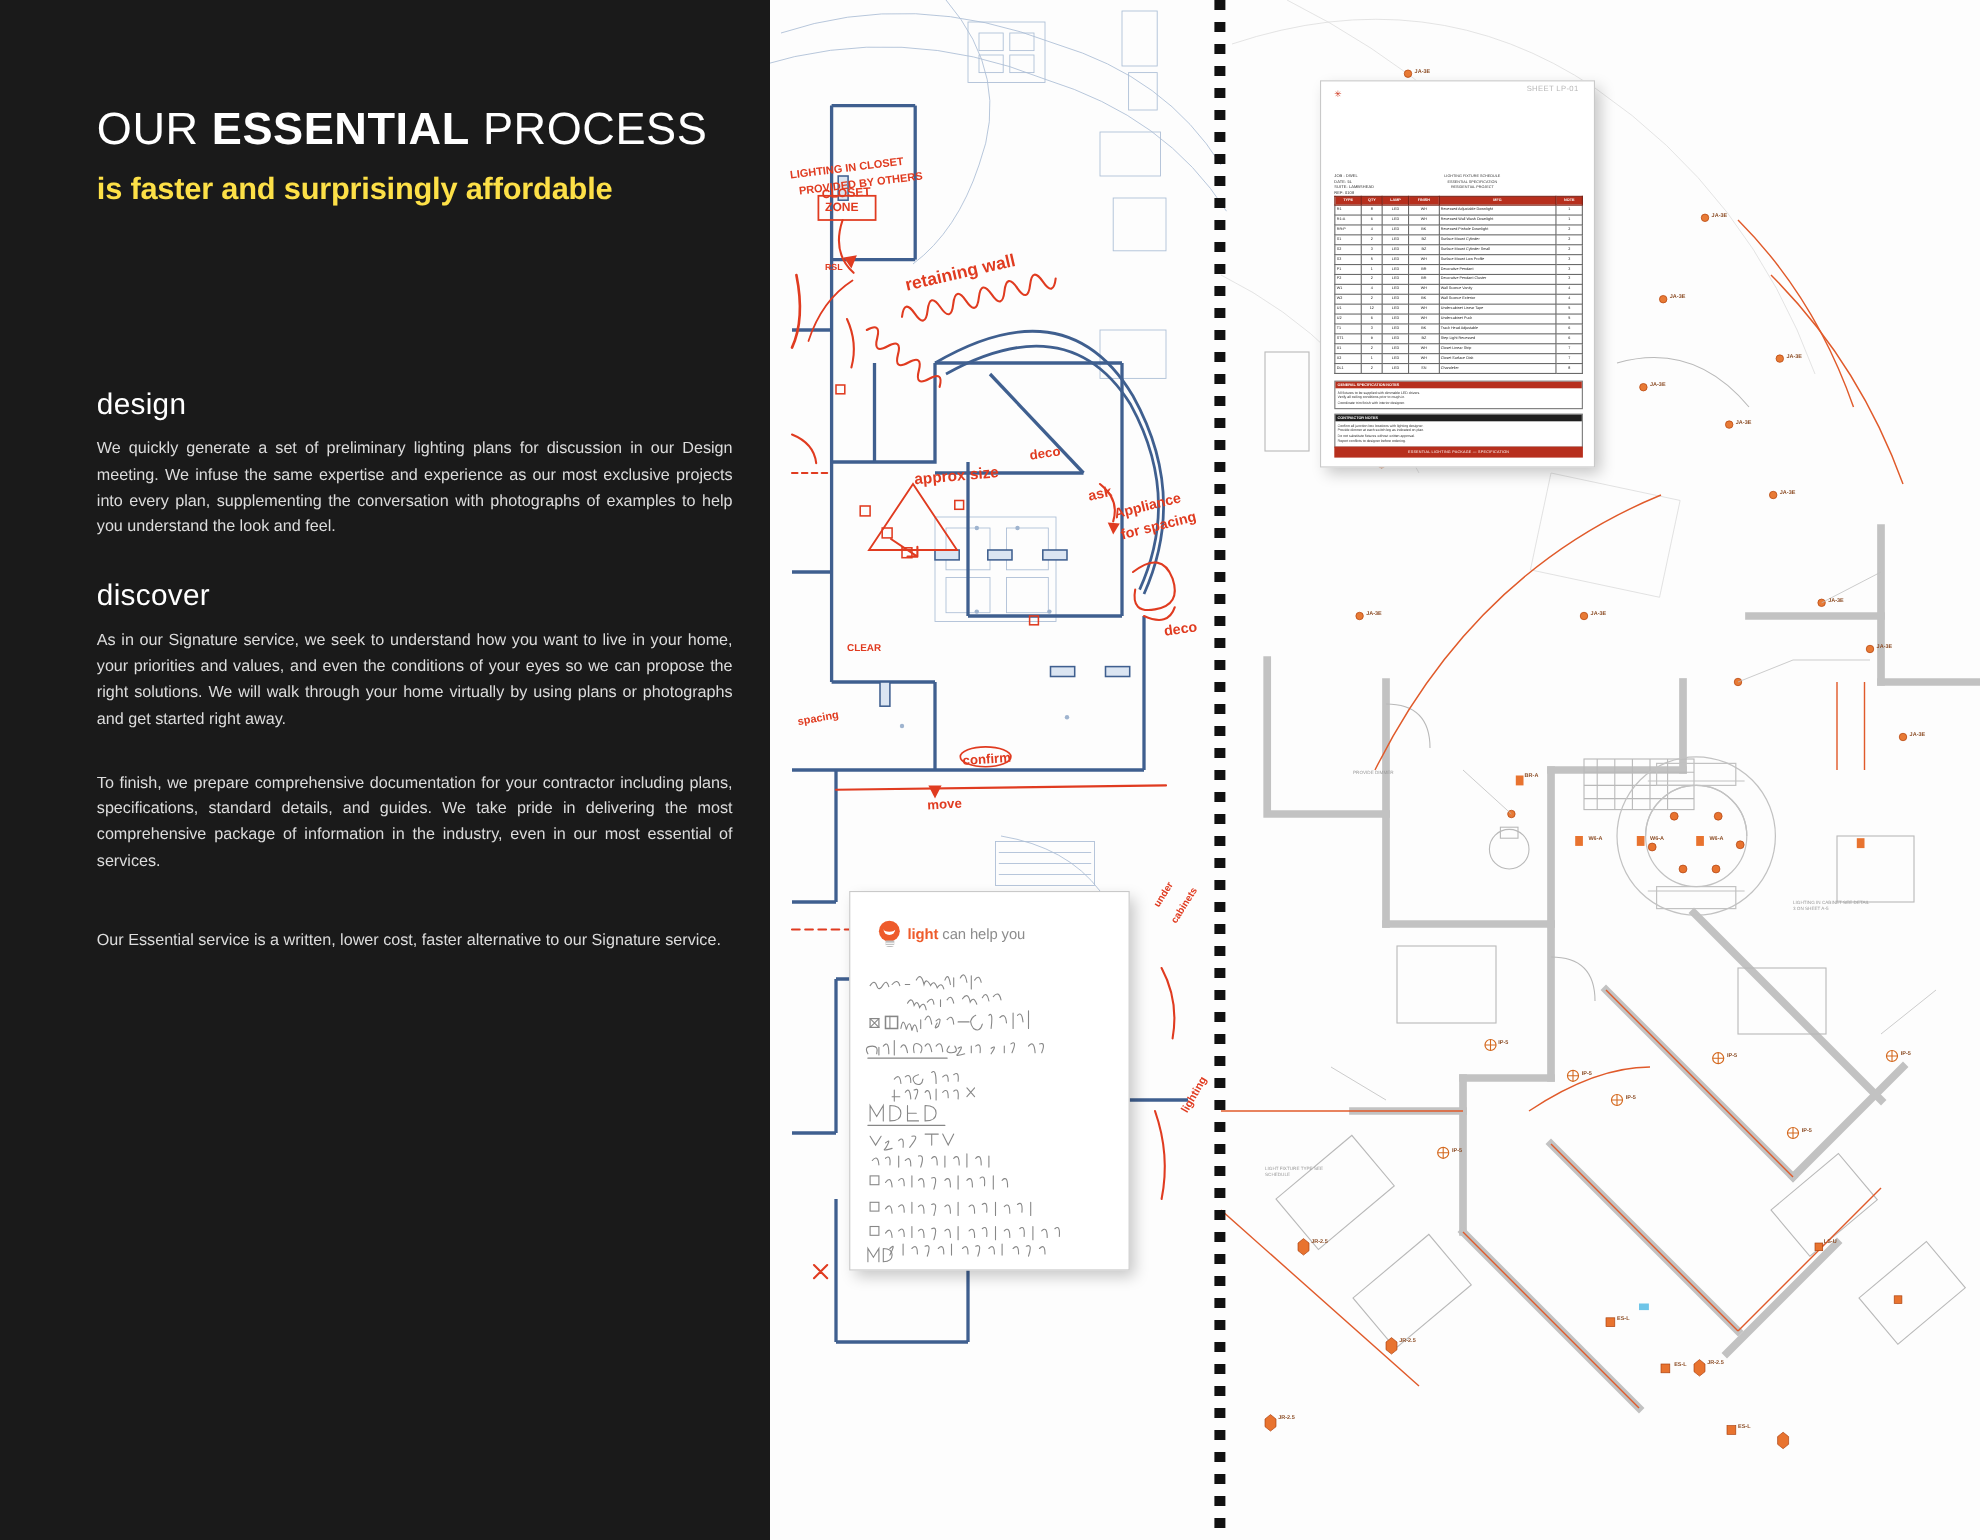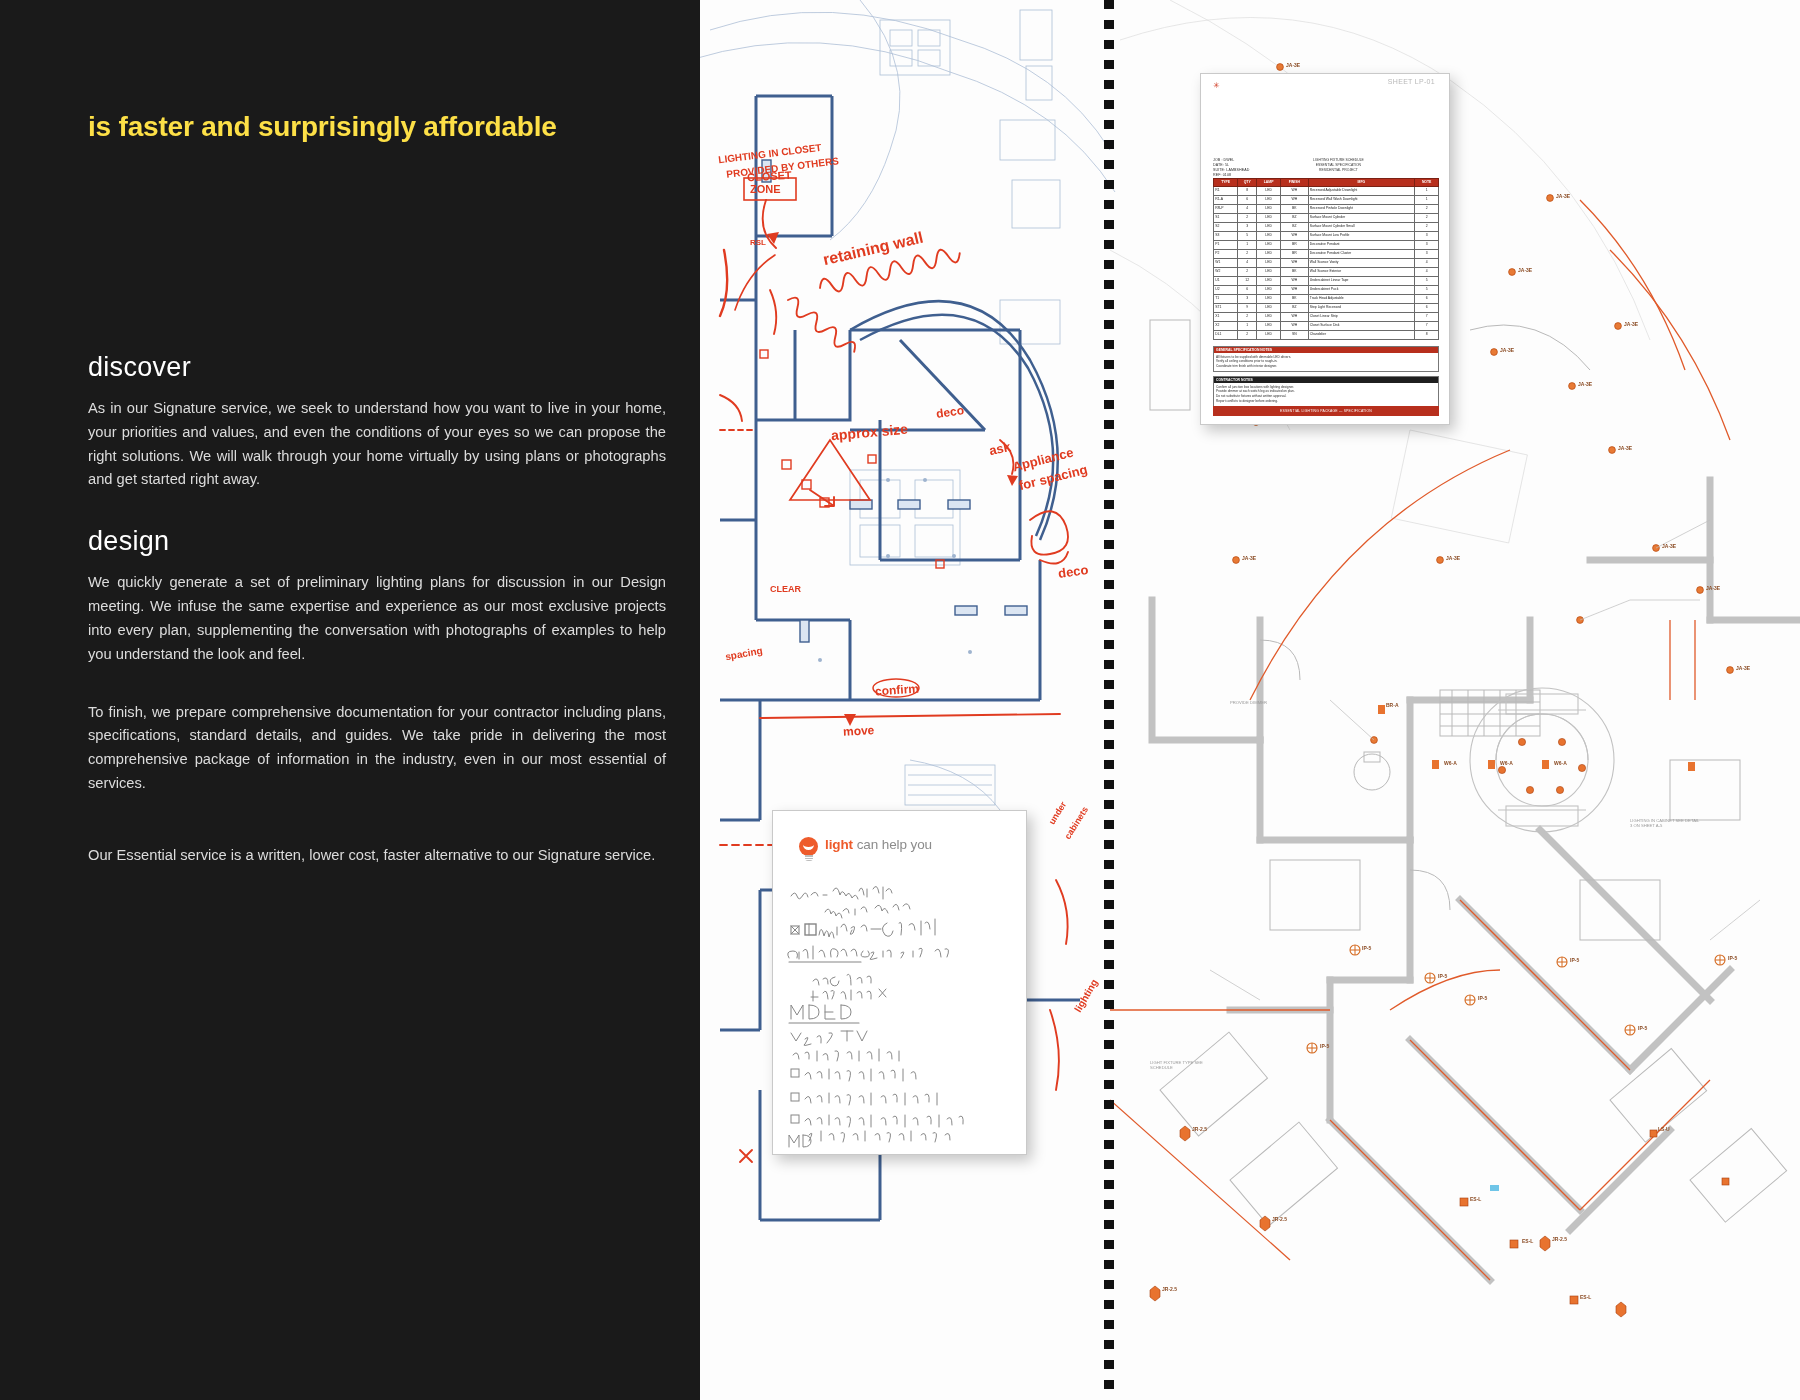--- a/index.html
+++ b/index.html
@@ -119,21 +119,21 @@
   }
   #spec-footer-bar {
     position:absolute; left:12px; bottom:8px; width:226px; height:10px;
     background:#b72f1d; color:#fff; font-size:3.4px;
     display:flex; align-items:center; justify-content:center; letter-spacing:.2px;
   }
 
   
   #notes-logo {
     position: absolute; left: 26px; top: 26px;
-    display: flex; gap: 7px;
+    display: flex; align-items: center; gap: 7px;
   }
   .bulb { width: 19px; height: 24px; position: relative; }
   .bulb .globe {
     position: absolute; left: 0; top: 0; width: 19px; height: 19px;
     border-radius: 50%; background: #ee5b2b;
   }
   .bulb .smile {
     position: absolute; left: 4px; top: 5px; width: 11px; height: 8px;
     border-bottom: 3.2px solid #fff; border-radius: 0 0 11px 11px;
   }
@@ -758,31 +758,32 @@
 
           <path d="M16 336 v-12 l5 8 l5 -8 v12 M30 324 v12 q8 0 8 -6 q0 -6 -8 -6"></path>
         </g>
       </svg>
     </div>
   </div>
 
   <div id="left-panel">
 
     <div id="title-block">
+      <div class="title-line1"><span>OUR </span><span class="bold">ESSENTIAL</span><span> PROCESS</span></div>
       <div class="title-line2">is faster and surprisingly affordable</div>
     </div>
 
     <div id="sections">
+      <div class="section">
+        <div class="section-heading">design</div>
+        <div class="section-body">We quickly generate a set of preliminary lighting plans for discussion in our Design meeting. We infuse the same expertise and experience as our most exclusive projects into every plan, supplementing the conversation with photographs of examples to help you understand the look and feel.</div>
+      </div>
       <div class="section">
         <div class="section-heading">discover</div>
         <div class="section-body">As in our Signature service, we seek to understand how you want to live in your home, your priorities and values, and even the conditions of your eyes so we can propose the right solutions. We will walk through your home virtually by using plans or photographs and get started right away.</div>
-      </div>
-      <div class="section">
-        <div class="section-heading">design</div>
-        <div class="section-body">We quickly generate a set of preliminary lighting plans for discussion in our Design meeting. We infuse the same expertise and experience as our most exclusive projects into every plan, supplementing the conversation with photographs of examples to help you understand the look and feel.</div>
       </div>
       <div class="section">
         <div class="section-body">To finish, we prepare comprehensive documentation for your contractor including plans, specifications, standard details, and guides. We take pride in delivering the most comprehensive package of information in the industry, even in our most essential of services.</div>
       </div>
       <div class="outro">Our Essential service is a written, lower cost, faster alternative to our Signature service.</div>
     </div>
 
   </div>
 </div>
 

